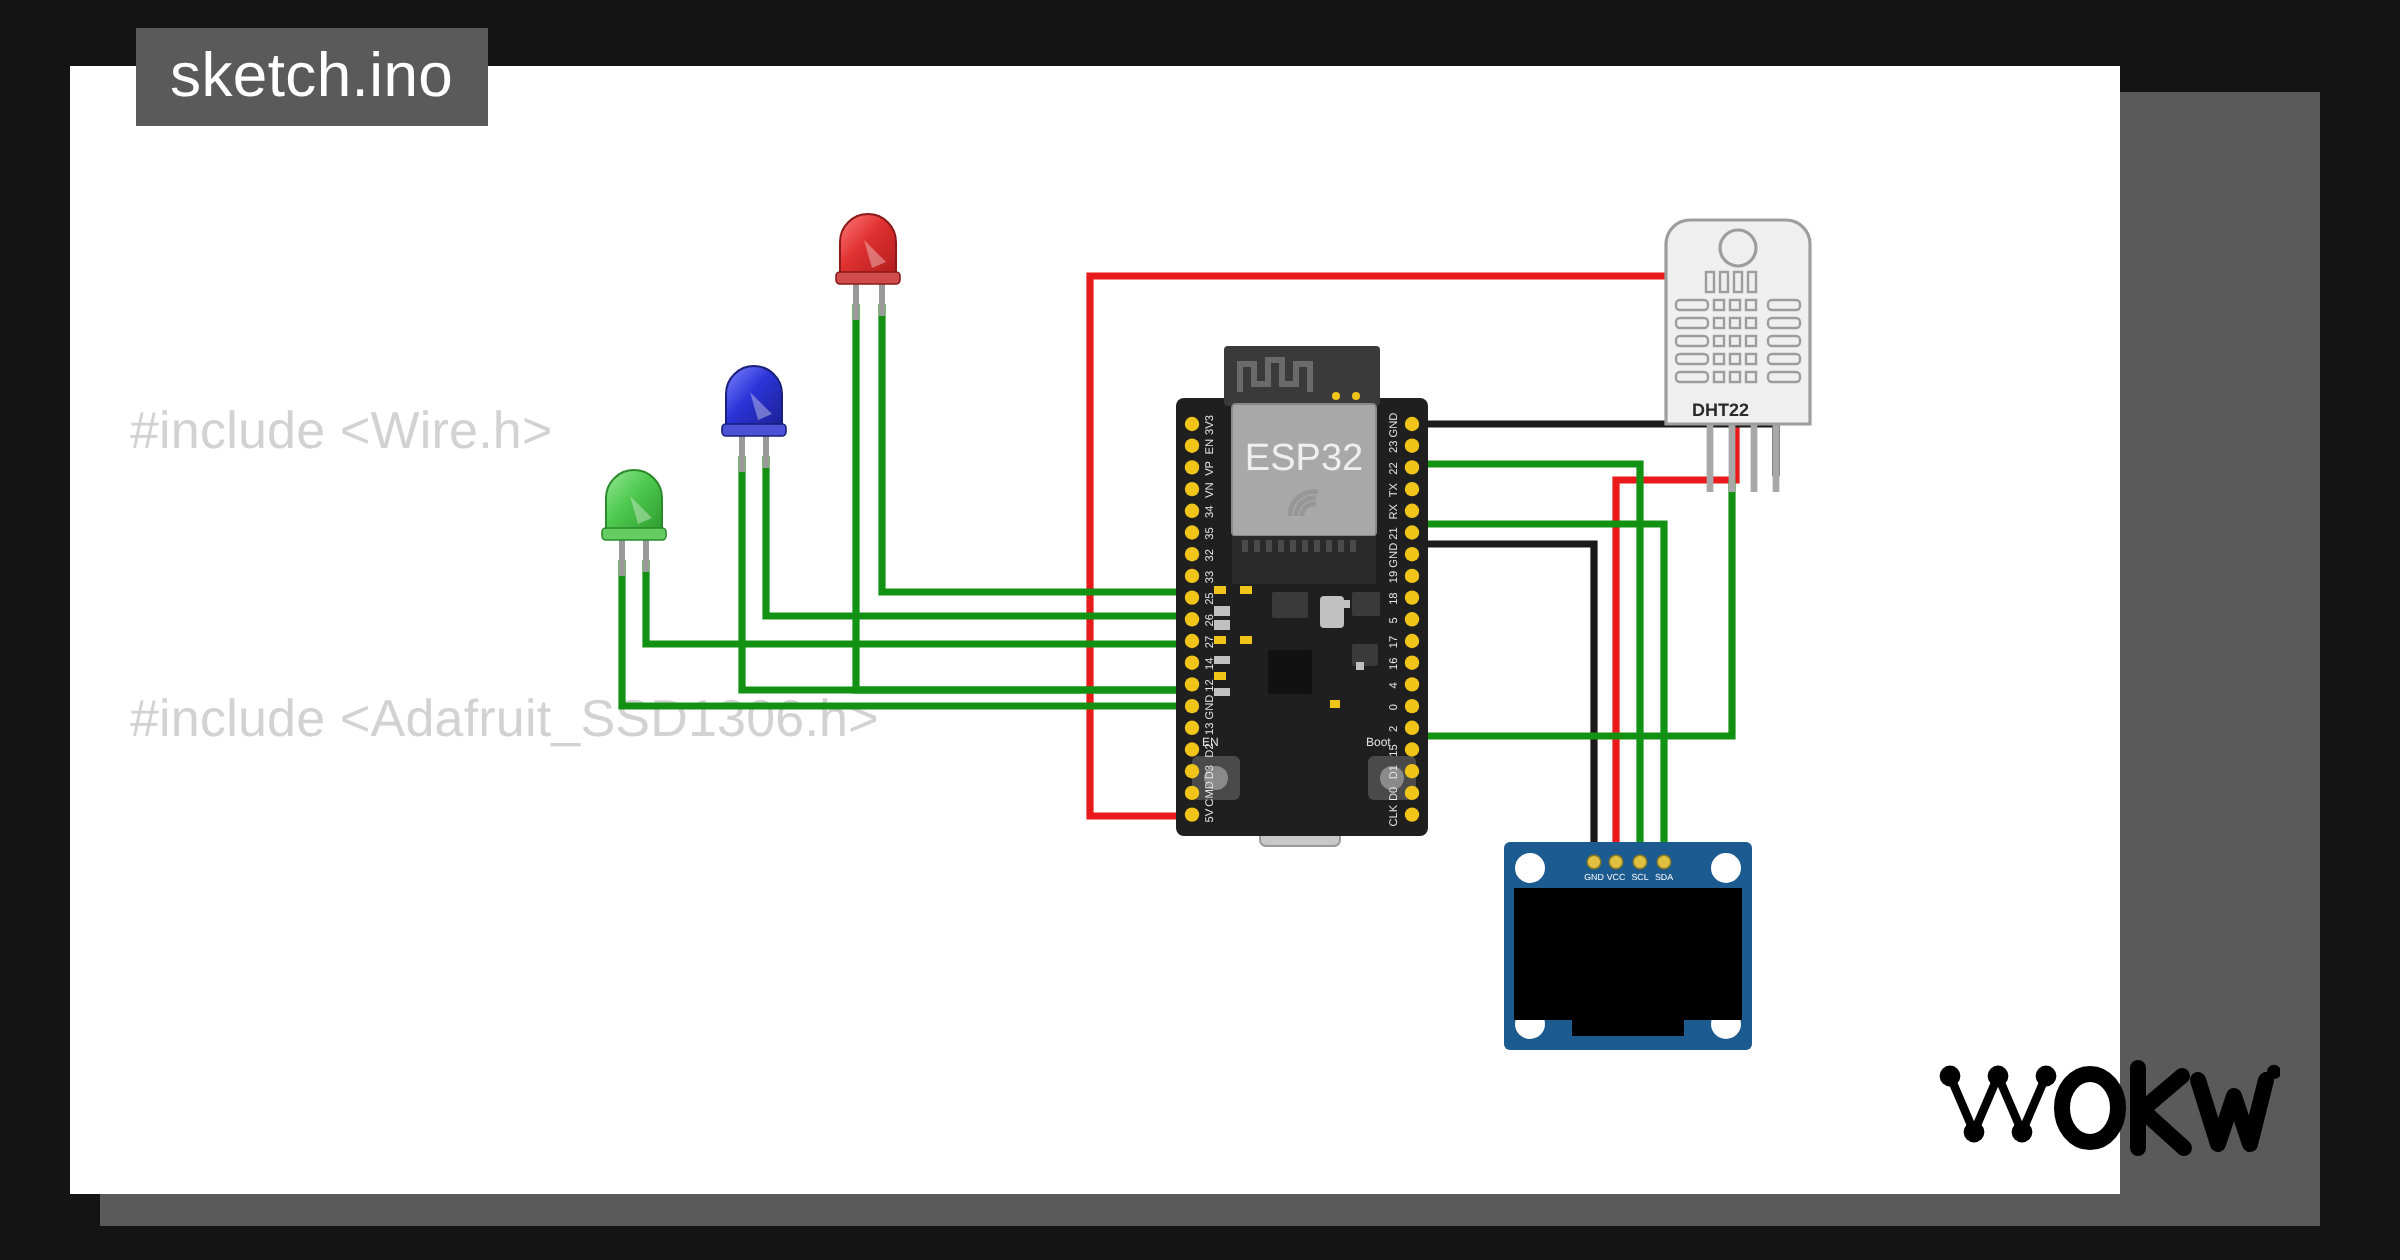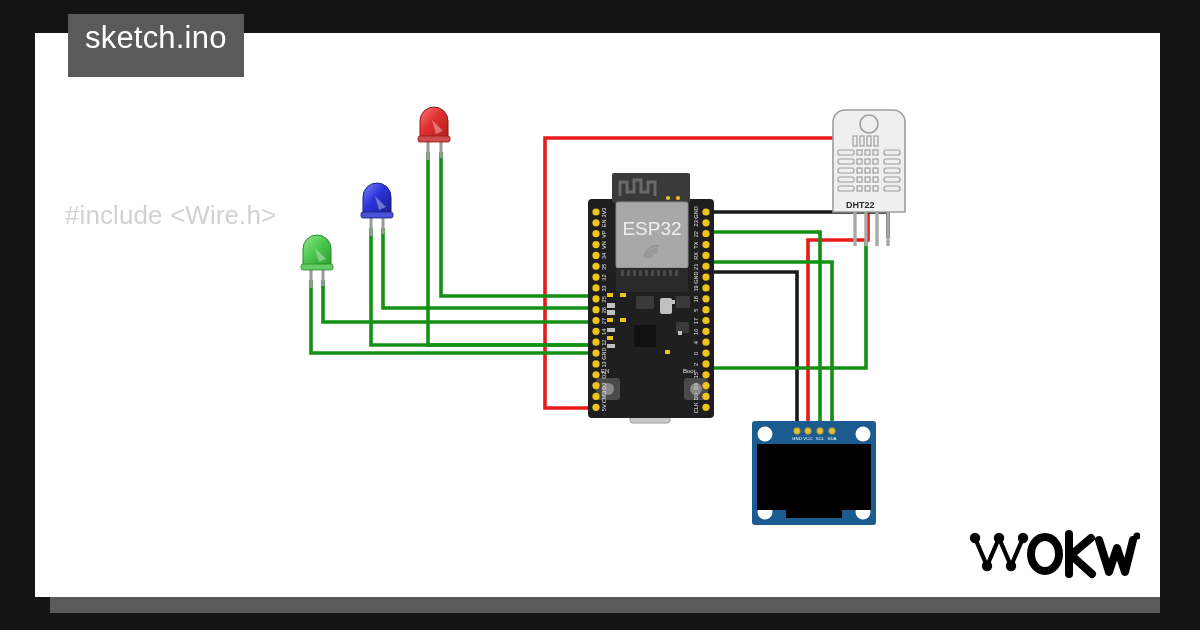--- a/index.html
+++ b/index.html
@@ -7,21 +7,21 @@
     width: 1200px; height: 630px;
     background: #141414;
     font-family: "Liberation Sans", sans-serif;
     overflow: hidden;
   }
   #stage { position: relative; width: 1200px; height: 630px; background: #141414; }
 
   
   #canvas {
     position: absolute; left: 35px; top: 33px;
-    width: 1125px; height: 564px;
+    width: 1025px; height: 564px;
     background: #ffffff;
     overflow: hidden;
   }
   #canvas-shadow {
     position: absolute; left: 50px; top: 46px;
     width: 1110px; height: 566px;
     background: #5a5a5a;
     z-index: 0;
   }
 
@@ -36,21 +36,21 @@
     letter-spacing: 0.1px;
   }
   #code .line { height: 48px; }
 
   
   #tab {
     position: absolute; left: 68px; top: 14px;
     background: #5a5a5a;
     color: #ffffff;
     font-size: 31px;
-    padding: 8px 17px 24px 17px;
+    padding: 8px 17px 10px 17px;
     line-height: 1.0;
     z-index: 40;
     letter-spacing: 0.2px;
   }
 
   
   #bottom-bar {
     position: absolute; left: 50px; top: 597px;
     width: 1110px; height: 16px;
     background: #5a5a5a;
@@ -70,20 +70,21 @@
 <body>
 
 <div id="stage">
 
   <div id="canvas-shadow"></div>
 
   <div id="canvas">
 
     <div id="code">
       <div class="line">#include &lt;Wire.h&gt;</div>
+      <div class="line">#include &lt;Adafruit_SSD1306.h&gt;</div>
       
       
       
       
       
       
       
       
     </div>
   </div>

